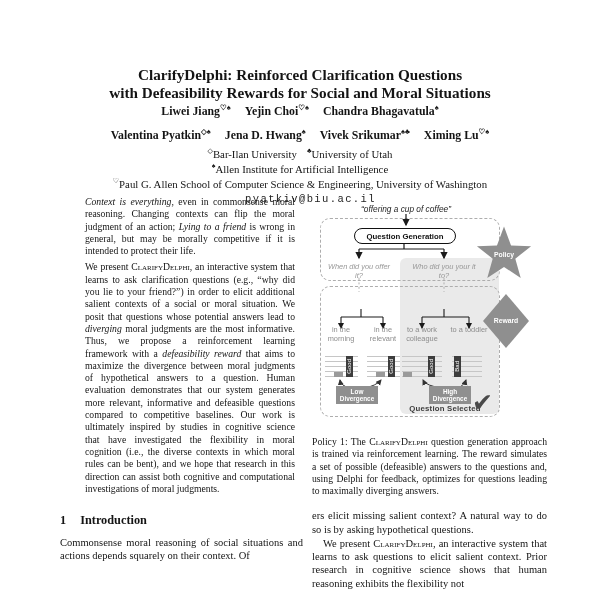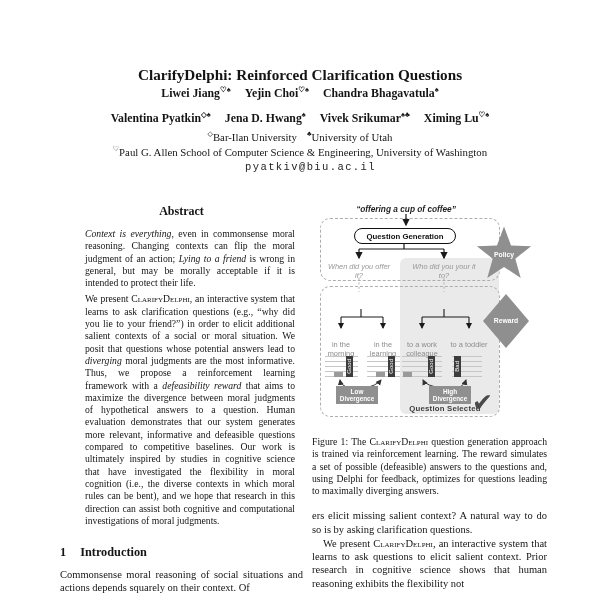--- a/index.html
+++ b/index.html
@@ -36,28 +36,28 @@
 
   
   .fig{position:relative;width:235px;height:222px;margin:6px 0 0 0;
        font-family:"Liberation Sans","DejaVu Sans",sans-serif;}
   .fig-svg{position:absolute;top:0;left:0;width:235px;height:222px;}
   .shade{position:absolute;left:88px;top:56px;width:99px;height:156px;background:#eaeaea;border-radius:6px;}
   .dbox{position:absolute;border:1.4px dashed #adadad;border-radius:10px;}
   .dbox1{left:8px;top:16px;width:178px;height:61px;}
   .dbox2{left:8px;top:84px;width:178px;height:129px;}
   .situation{position:absolute;top:2px;left:4px;width:180px;text-align:center;
-             font-size:8.3px;font-style:italic;font-weight:bold;color:#1e1e1e;}
+             font-size:8.3px;font-style:italic;font-weight:normal;color:#1e1e1e;}
   .node{position:absolute;background:#fff;border:1.3px solid #111;border-radius:8px;
         display:flex;align-items:center;justify-content:center;font-weight:bold;color:#111;}
   .qg{left:42px;top:26px;width:100px;height:14px;font-size:7.8px;}
   .has{left:28px;top:92px;width:140px;height:15px;font-size:7.8px;}
   .q{position:absolute;width:64px;text-align:center;font-size:7.4px;line-height:8.6px;color:#989898;top:61px;font-style:italic;}
   .q1{left:15px;} .q2{left:100px;}
-  .ans{position:absolute;width:44px;text-align:center;font-size:7.4px;line-height:8.6px;color:#8c8c8c;top:139px;}
+  .ans{position:absolute;width:44px;text-align:center;font-size:7.4px;line-height:8.6px;color:#8c8c8c;top:124px;}
   .a1{left:7px;} .a2{left:49px;} .a3{left:88px;} .a4{left:135px;}
   .chart{position:absolute;top:154px;height:21px;
          background-image:repeating-linear-gradient(to bottom,#c6c6c6 0,#c6c6c6 1px,transparent 1px,transparent 5px);}
   .c1{left:13px;width:33px;} .c2{left:55px;width:33px;} .c3{left:90px;width:40px;} .c4{left:140px;width:30px;}
   .bar-dark{position:absolute;bottom:0;width:7px;height:21px;background:#3d3d3d;
             display:flex;align-items:center;justify-content:center;}
   .bar-dark span{writing-mode:vertical-rl;transform:rotate(180deg);font-size:6px;color:#fff;line-height:7px;}
   .c1 .bar-dark{left:21px;} .c2 .bar-dark{left:21px;} .c3 .bar-dark{left:26px;} .c4 .bar-dark{left:2px;}
   .bar-small{position:absolute;bottom:0;width:9px;height:5px;background:#9a9a9a;}
   .c1 .bar-small{left:9px;} .c2 .bar-small{left:9px;} .c3 .bar-small{left:1px;}
@@ -73,39 +73,42 @@
   .caption{margin:12px 0 0 0;font-size:9.7px;line-height:12.3px;text-align:justify;}
 </style>
 </head>
 <body>
 
 <div class="page">
 
   <header class="hdr">
     <div class="title">
       <div>ClarifyDelphi: Reinforced Clarification Questions</div>
+      <div>with Defeasibility Rewards for Social and Moral Situations</div>
     </div>
     <div class="authors" style="margin-top:0;">
       <span class="author"><span>Liwei Jiang</span><sup>♡♠</sup></span><span class="author"><span>Yejin Choi</span><sup>♡♠</sup></span><span class="author"><span>Chandra Bhagavatula</span><sup>♠</sup></span>
     </div>
     <div class="authors">
       <span class="author"><span>Valentina Pyatkin</span><sup>◇♠</sup></span><span class="author"><span>Jena D. Hwang</span><sup>♠</sup></span><span class="author"><span>Vivek Srikumar</span><sup>♠♣</sup></span><span class="author"><span>Ximing Lu</span><sup>♡♠</sup></span>
     </div>
     <div class="affil" style="margin-top:3px;">
       <span class="affil-item"><sup>◇</sup><span>Bar-Ilan University</span></span><span class="affil-item"><sup>♣</sup><span>University of Utah</span></span>
     </div>
     <div class="affil">
+      <span class="affil-item"><sup>♠</sup><span>Allen Institute for Artificial Intelligence</span></span>
+    </div>
+    <div class="affil">
       <span class="affil-item"><sup>♡</sup><span>Paul G. Allen School of Computer Science &amp; Engineering, University of Washington</span></span>
     </div>
     <div class="email">pyatkiv@biu.ac.il</div>
   </header>
 
   <section class="col col-left">
-    <div class="abs-head">Abstract</div>
-    <p class="abs-p"><span class="seg-em">Context is everything</span><span>, even in commonsense moral reasoning. Changing contexts can flip the moral judgment of an action; </span><span class="seg-em">Lying to a friend</span><span> is wrong in general, but may be morally acceptable if it is intended to protect their life.</span></p>
+    <p class="abs-p"><span class="seg-em">Context is everything</span><span>, even in commonsense moral reasoning. Changing contexts can flip the moral judgment of an action; </span><span class="seg-em">Lying to a friend</span><span> is wrong in general, but may be morally competitive if it is intended to protect their life.</span></p>
     <p class="abs-p"><span>We present </span><span class="seg-sc">ClarifyDelphi</span><span>, an interactive system that learns to ask clarification questions (e.g., “why did you lie to your friend?”) in order to elicit additional salient contexts of a social or moral situation. We posit that questions whose potential answers lead to </span><span class="seg-em">diverging</span><span> moral judgments are the most informative. Thus, we propose a reinforcement learning framework with a </span><span class="seg-em">defeasibility reward</span><span> that aims to maximize the divergence between moral judgments of hypothetical answers to a question. Human evaluation demonstrates that our system generates more relevant, informative and defeasible questions compared to competitive baselines. Our work is ultimately inspired by studies in cognitive science that have investigated the flexibility in moral cognition (i.e., the diverse contexts in which moral rules can be bent), and we hope that research in this direction can assist both cognitive and computational investigations of moral judgments.</span></p>
     <h2 class="sec"><span class="sec-num">1</span><span>Introduction</span></h2>
     <p class="body-p"><span>Commonsense moral reasoning of social situations and actions depends squarely on their context. Of</span></p>
   </section>
 
   <section class="col col-right">
     <figure class="fig" style="margin-left:0;margin-right:0;">
       <div class="shade"></div>
       <div class="dbox dbox1"></div>
       <div class="dbox dbox2"></div>
@@ -145,21 +148,21 @@
 
         <polygon transform="translate(194,119)" points="0,-27 23,0 0,27 -23,0" fill="#8f8f8f"></polygon>
       </svg>
 
       <div class="situation">“offering a cup of coffee”</div>
       <div class="node qg">Question Generation</div>
       <div class="q q1">When did you offer it?</div>
       <div class="q q2">Who did you your it to?</div>
 
       <div class="ans a1">in the morning</div>
-      <div class="ans a2">in the learning</div>
+      <div class="ans a2">in the relevant</div>
       <div class="ans a3">to a work colleague</div>
       <div class="ans a4">to a toddler</div>
 
       <div class="chart c1">
         <div class="bar-small"></div>
         <div class="bar-dark">
             <span>Good</span>
           </div>
       </div>
       <div class="chart c2">
@@ -181,18 +184,18 @@
       </div>
 
       <div class="divbox low">Low Divergence</div>
       <div class="divbox high">High Divergence</div>
       <div class="qsel">Question Selected</div>
       <div class="check">✔</div>
       <div class="shape-label policy">Policy</div>
       <div class="shape-label reward">Reward</div>
     </figure>
 
-    <div class="caption"><span>Figure 1: The </span><span class="seg-sc">ClarifyDelphi</span><span> question generation approach is trained via reinforcement learning. The reward simulates a set of possible (defeasible) answers to the questions and, using Delphi for feedback, optimizes for questions leading to maximally diverging answers.</span></div>
-    <p class="body-p" style="margin-top:12px;"><span>ers elicit missing salient context? A natural way to do so is by asking clarification questions.</span></p>
+    <div class="caption"><span>Policy 1: The </span><span class="seg-sc">ClarifyDelphi</span><span> question generation approach is trained via reinforcement learning. The reward simulates a set of possible (defeasible) answers to the questions and, using Delphi for feedback, optimizes for questions leading to maximally diverging answers.</span></div>
+    <p class="body-p" style="margin-top:12px;"><span>ers elicit missing salient context? A natural way to do so is by asking hypothetical questions.</span></p>
     <p class="body-p indent"><span>We present </span><span class="seg-sc">ClarifyDelphi</span><span>, an interactive system that learns to ask questions to elicit salient context. Prior research in cognitive science shows that human reasoning exhibits the flexibility not</span></p>
   </section>
 
 </div>
 
 </body></html>

